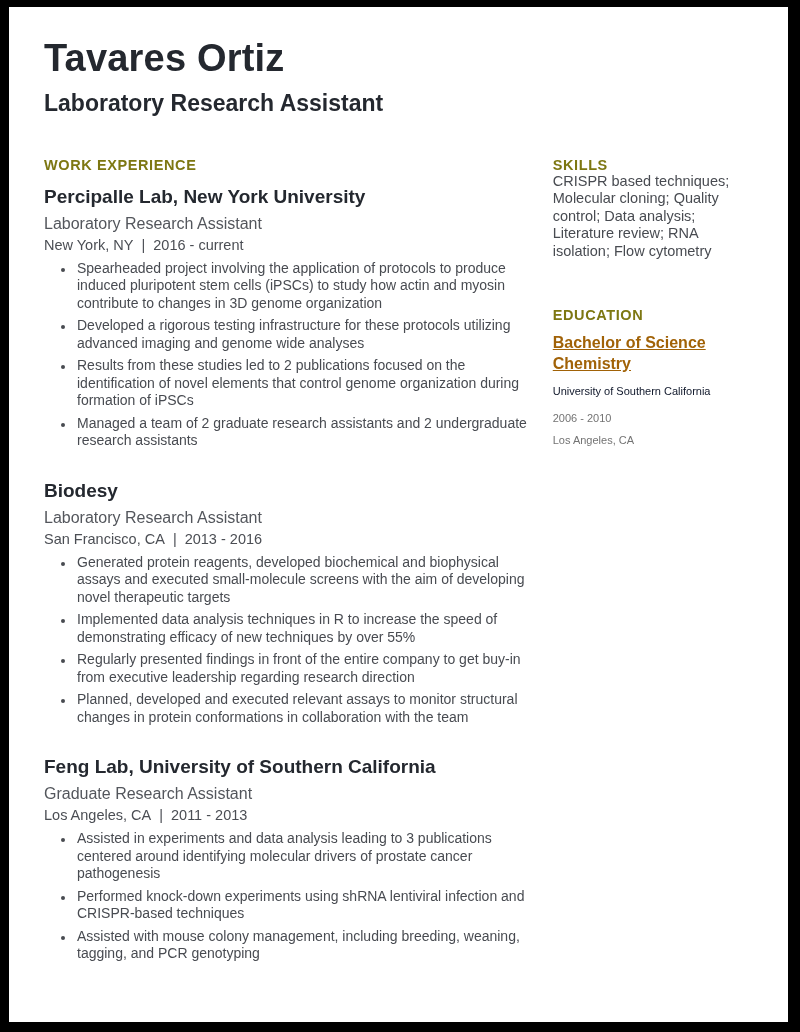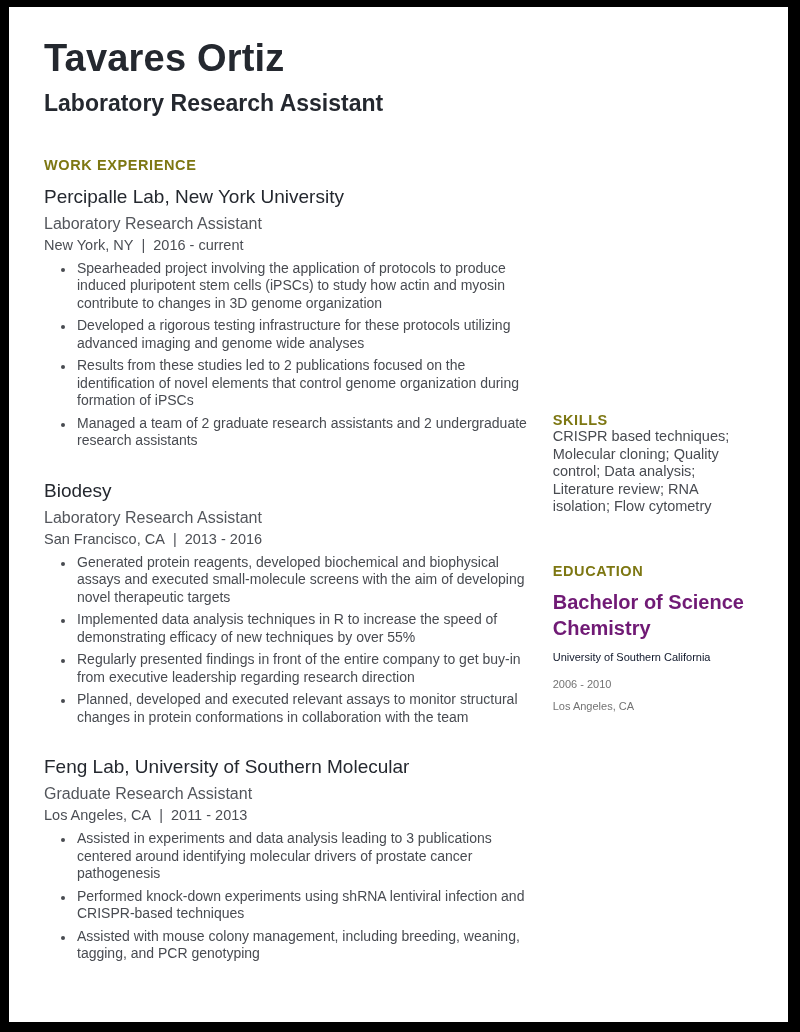--- a/index.html
+++ b/index.html
@@ -47,36 +47,35 @@
   .contact-link {
     color: #3f9bf4;
     text-decoration: underline;
     cursor: pointer;
   }
   
   .columns {
     display: flex;
     gap: 20px;
     margin-top: 40px;
-    align-items: center;
   }
   .col-left { width: 500px; }
   .col-right { width: 210px; }
   .section-label {
     font-size: 14.5px;
     font-weight: 700;
     letter-spacing: 0.6px;
     color: #7d7712;
   }
   
   .job { margin-top: 13px; margin-bottom: 30px; }
   .job:last-child { margin-bottom: 0; }
   .job-company {
     font-size: 19px;
-    font-weight: 400;
+    font-weight: 700;
     color: #24282f;
     margin-bottom: 7px;
   }
   .job-role {
     font-size: 16px;
     color: #53565c;
     margin-bottom: 4px;
   }
   .job-meta {
     font-size: 14.5px;
@@ -97,25 +96,26 @@
   }
   .job li::marker { font-size: 12px; color: #484b51; }
   
   .skills-text {
     font-size: 14.5px;
     line-height: 17.5px;
     color: #484b51;
   }
   .edu-section { margin-top: 47px; }
   .edu-degree, .edu-major {
-    font-size: 20px;
+    font-size: 16px;
     font-weight: 700;
-    color: #701a75;
+    color: #a16207;
     margin-top: 10px;
     line-height: 1.3;
+    text-decoration: underline;
   }
   .edu-major { margin-top: 0; }
   .edu-school {
     font-size: 11px;
     color: #0f172a;
     line-height: 21px;
     margin-top: 6px;
   }
   .edu-dates, .edu-location {
     font-size: 11px;
@@ -155,21 +155,21 @@
             <div class="job-role">Laboratory Research Assistant</div>
             <div class="job-meta"><span>San Francisco, CA</span><span class="sep">|</span><span>2013 - 2016</span></div>
             <ul>
               <li>Generated protein reagents, developed biochemical and biophysical assays and executed small-molecule screens with the aim of developing novel therapeutic targets</li>
               <li>Implemented data analysis techniques in R to increase the speed of demonstrating efficacy of new techniques by over 55%</li>
               <li>Regularly presented findings in front of the entire company to get buy-in from executive leadership regarding research direction</li>
               <li>Planned, developed and executed relevant assays to monitor structural changes in protein conformations in collaboration with the team</li>
             </ul>
           </div>
           <div class="job">
-            <div class="job-company">Feng Lab, University of Southern Molecular</div>
+            <div class="job-company">Feng Lab, University of Southern California</div>
             <div class="job-role">Graduate Research Assistant</div>
             <div class="job-meta"><span>Los Angeles, CA</span><span class="sep">|</span><span>2011 - 2013</span></div>
             <ul>
               <li>Assisted in experiments and data analysis leading to 3 publications centered around identifying molecular drivers of prostate cancer pathogenesis</li>
               <li>Performed knock-down experiments using shRNA lentiviral infection and CRISPR-based techniques</li>
               <li>Assisted with mouse colony management, including breeding, weaning, tagging, and PCR genotyping</li>
             </ul>
           </div>
         </div>
     </div>

